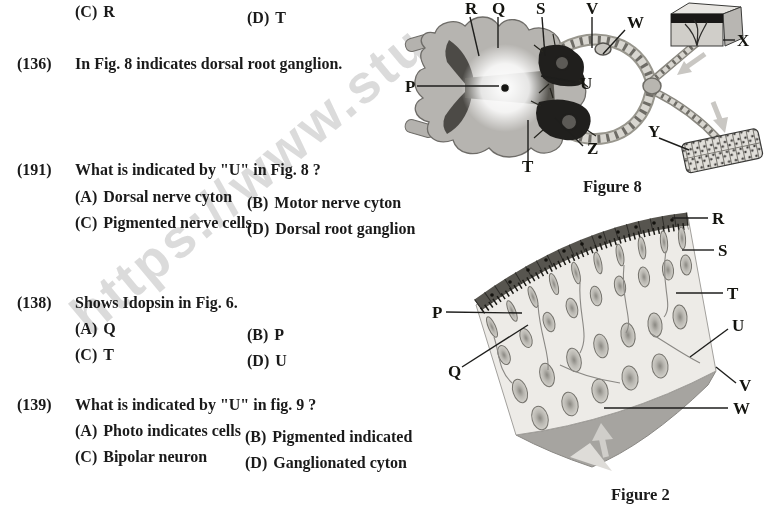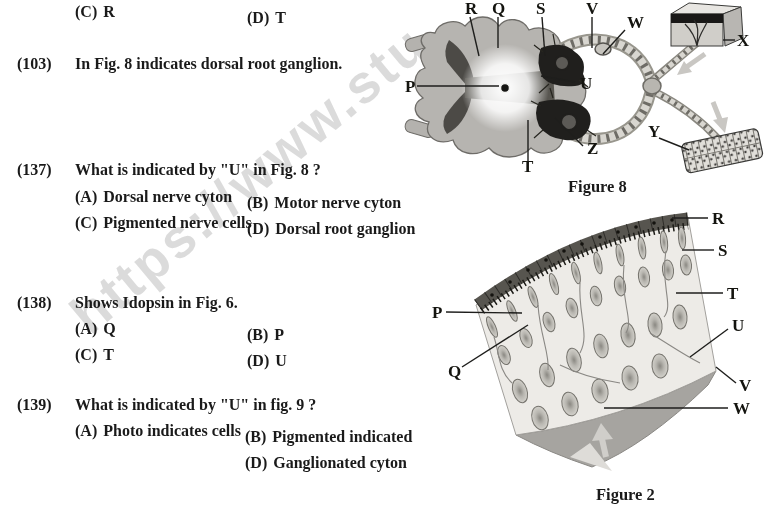--- a/index.html
+++ b/index.html
@@ -8,21 +8,21 @@
   .watermark{position:absolute;left:58px;top:298px;transform:rotate(-40deg);transform-origin:0 0;
              font-family:"Liberation Sans",sans-serif;font-size:54px;font-weight:700;
              color:#c4c4c4;opacity:.6;letter-spacing:3px;white-space:nowrap;z-index:0;}
   .content{position:absolute;left:0;top:0;width:767px;height:428px;z-index:1;}
   .row{position:absolute;left:0;width:440px;height:24px;font-size:16px;font-weight:600;white-space:nowrap;}
   .qnum{position:absolute;left:17px;top:0;}
   .qtext{position:absolute;left:75px;top:0;}
   .optA{position:absolute;left:75px;top:0;}
   .optB{position:absolute;left:247px;top:6px;}
   .opt-label{margin-right:6px;}
-  .fig-caption{position:absolute;font-size:16.5px;font-weight:600;z-index:2;}
+  .fig-caption{position:absolute;font-size:16.5px;font-weight:600;z-index:2;margin-left:15px;}
   svg{position:absolute;z-index:1;}
   svg text{font-family:"Liberation Serif",serif;font-size:17px;font-weight:700;fill:#14140f;}
   .lead{stroke:#1e1e1c;stroke-width:1.4;fill:none;}
   .band1{stroke:#98968d;stroke-width:12;fill:none;stroke-linecap:round;}
   .band2{stroke:#d8d6d0;stroke-width:8;fill:none;stroke-linecap:round;}
   .band3{stroke:#6e6c66;stroke-width:8;fill:none;stroke-dasharray:3 6;}
   .chain1{stroke:#8a8880;stroke-width:8;fill:none;stroke-linecap:round;}
   .chain2{stroke:#d8d6d0;stroke-width:5;fill:none;stroke-linecap:round;}
   .chain3{stroke:#6e6c66;stroke-width:5;fill:none;stroke-dasharray:2.5 5;}
   .garrow{stroke:#c9c7c3;stroke-width:5;fill:none;}
@@ -40,26 +40,26 @@
     <div class="row" style="top:3px">
       <span class="optA">
         <span class="opt-label">(C)</span><span>R</span>
       </span>
       <span class="optB">
         <span class="opt-label">(D)</span><span>T</span>
       </span>
     </div>
 
     <div class="row" style="top:55px">
-      <span class="qnum">(103)</span>
+      <span class="qnum">(136)</span>
       <span class="qtext">In Fig. 8 indicates dorsal root ganglion.</span>
     </div>
 
     <div class="row" style="top:161px">
-      <span class="qnum">(137)</span>
+      <span class="qnum">(191)</span>
       <span class="qtext">What is indicated by "U" in Fig. 8 ?</span>
     </div>
     <div class="row" style="top:188px">
       <span class="optA"><span class="opt-label">(A)</span><span>Dorsal nerve cyton</span></span>
       <span class="optB"><span class="opt-label">(B)</span><span>Motor nerve cyton</span></span>
     </div>
     <div class="row" style="top:214px">
       <span class="optA"><span class="opt-label">(C)</span><span>Pigmented nerve cells</span></span>
       <span class="optB"><span class="opt-label">(D)</span><span>Dorsal root ganglion</span></span>
     </div>
@@ -79,20 +79,21 @@
 
     <div class="row" style="top:396px">
       <span class="qnum">(139)</span>
       <span class="qtext">What is indicated by "U" in fig. 9 ?</span>
     </div>
     <div class="row" style="top:422px">
       <span class="optA"><span class="opt-label">(A)</span><span>Photo indicates cells</span></span>
       <span class="optB" style="left:245px"><span class="opt-label">(B)</span><span>Pigmented indicated</span></span>
     </div>
     <div class="row" style="top:448px">
+      <span class="optA"><span class="opt-label">(C)</span><span>Bipolar neuron</span></span>
       <span class="optB" style="left:245px"><span class="opt-label">(D)</span><span>Ganglionated cyton</span></span>
     </div>
   </div>
 
   <svg style="left:403px;top:0" width="364" height="174" viewBox="0 0 364 174">
     <defs>
       <radialGradient id="glow8" cx="50%" cy="50%" r="50%">
         <stop offset="0%" stop-color="#ffffff" stop-opacity="1"></stop>
         <stop offset="55%" stop-color="#ffffff" stop-opacity=".85"></stop>
         <stop offset="100%" stop-color="#ffffff" stop-opacity="0"></stop>

